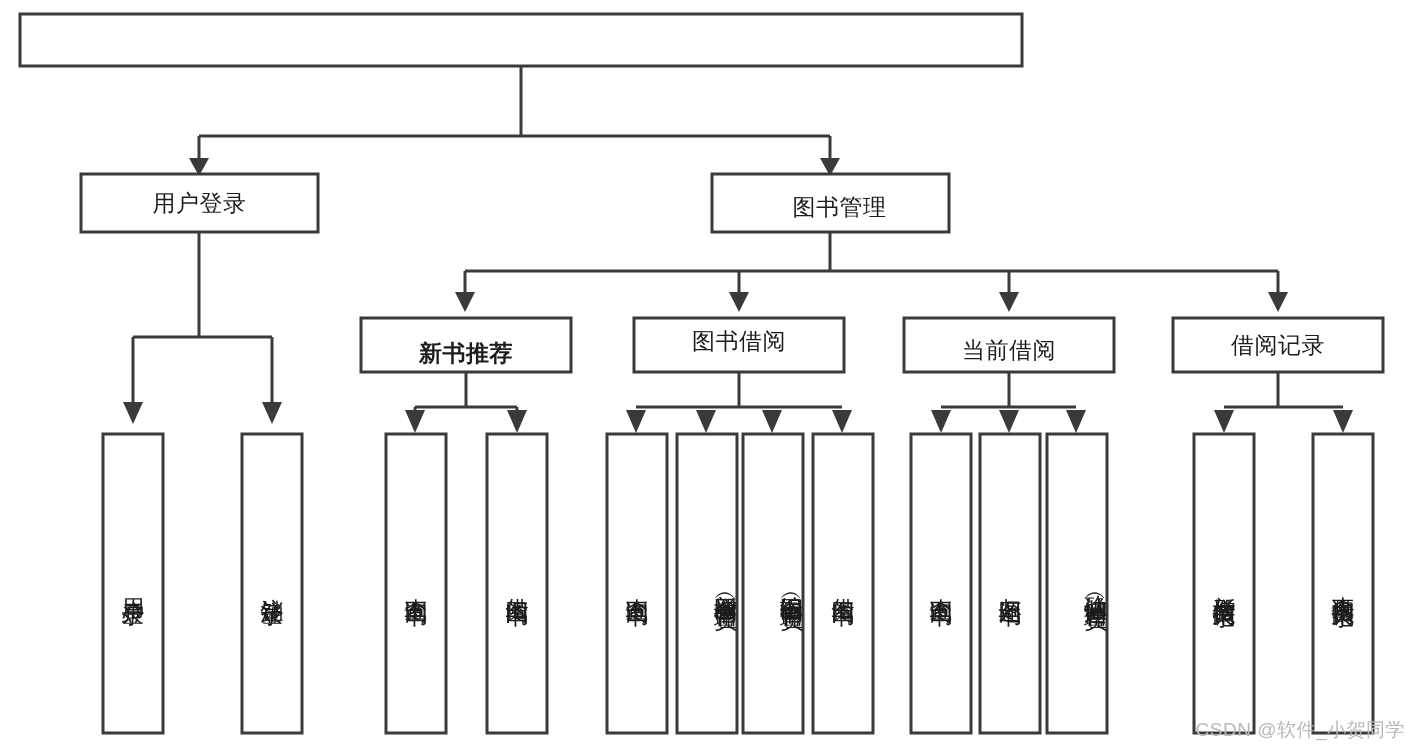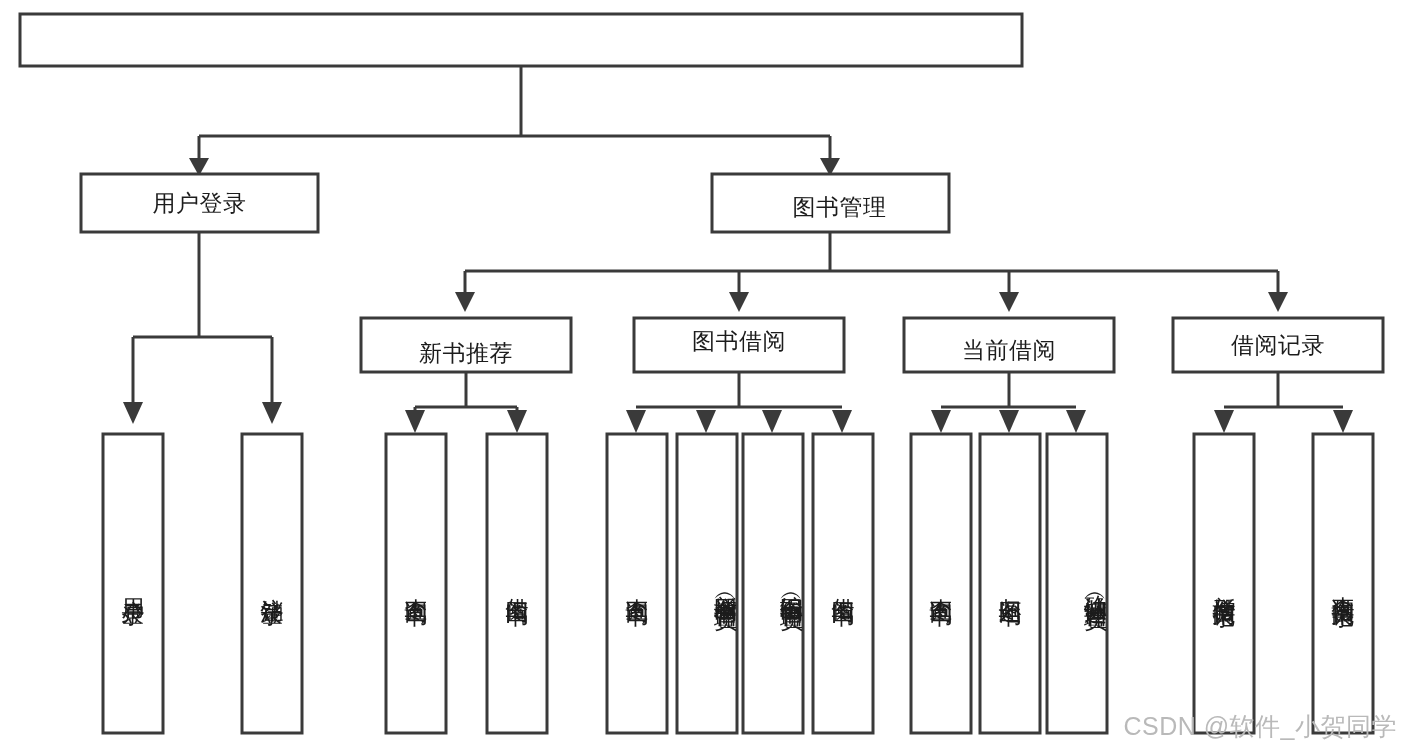--- a/index.html
+++ b/index.html
@@ -65,23 +65,23 @@
   }
   .node-label.vertical.v-top {
     align-items: flex-start;
   }
   .node-label.vertical.v-mid {
     align-items: center;
     padding-top: 0;
   }
   .watermark {
     position: absolute;
-    right: 8px;
+    right: 0;
     bottom: 4px;
-    font-size: 25px;
+    font-size: 19px;
     color: #b9b9b9;
     font-family: "Liberation Sans", "DejaVu Sans", sans-serif;
     letter-spacing: 0.5px;
   }
 </style>
 </head>
 <body>
 
 <div id="canvas">
 
@@ -166,21 +166,21 @@
 
     <rect class="node-box" x="1194" y="434" width="60" height="299"></rect>
     <rect class="node-box" x="1313" y="434" width="60" height="299"></rect>
 
   </svg>
 
 
   <div class="node-label horizontal" style="left:81px; top:174px; width:237px; height:58px;">用户登录</div>
   <div class="node-label horizontal" style="left:712px; top:178px; width:255px; height:58px;">图书管理</div>
 
-  <div class="node-label horizontal" style="left:361px; top:318px; width:210px; height:70px;">新书推荐</div>
+  <div class="node-label horizontal" style="left:361px; top:318px; width:210px; height:70px;font-weight:bold;">新书推荐</div>
   <div class="node-label horizontal" style="left:634px; top:318px; width:210px; height:46px;">图书借阅</div>
   <div class="node-label horizontal" style="left:904px; top:318px; width:210px; height:64px;">当前借阅</div>
   <div class="node-label horizontal" style="left:1173px; top:318px; width:210px; height:54px;">借阅记录</div>
 
   <div class="node-label vertical v-mid" style="left:103px; top:434px; width:60px; height:299px;">用户登录</div>
   <div class="node-label vertical v-mid" style="left:242px; top:434px; width:60px; height:299px;">注销登录</div>
 
   <div class="node-label vertical v-mid" style="left:386px; top:434px; width:60px; height:299px;">查询图书</div>
   <div class="node-label vertical v-mid" style="left:487px; top:434px; width:60px; height:299px;">借阅图书</div>
 

